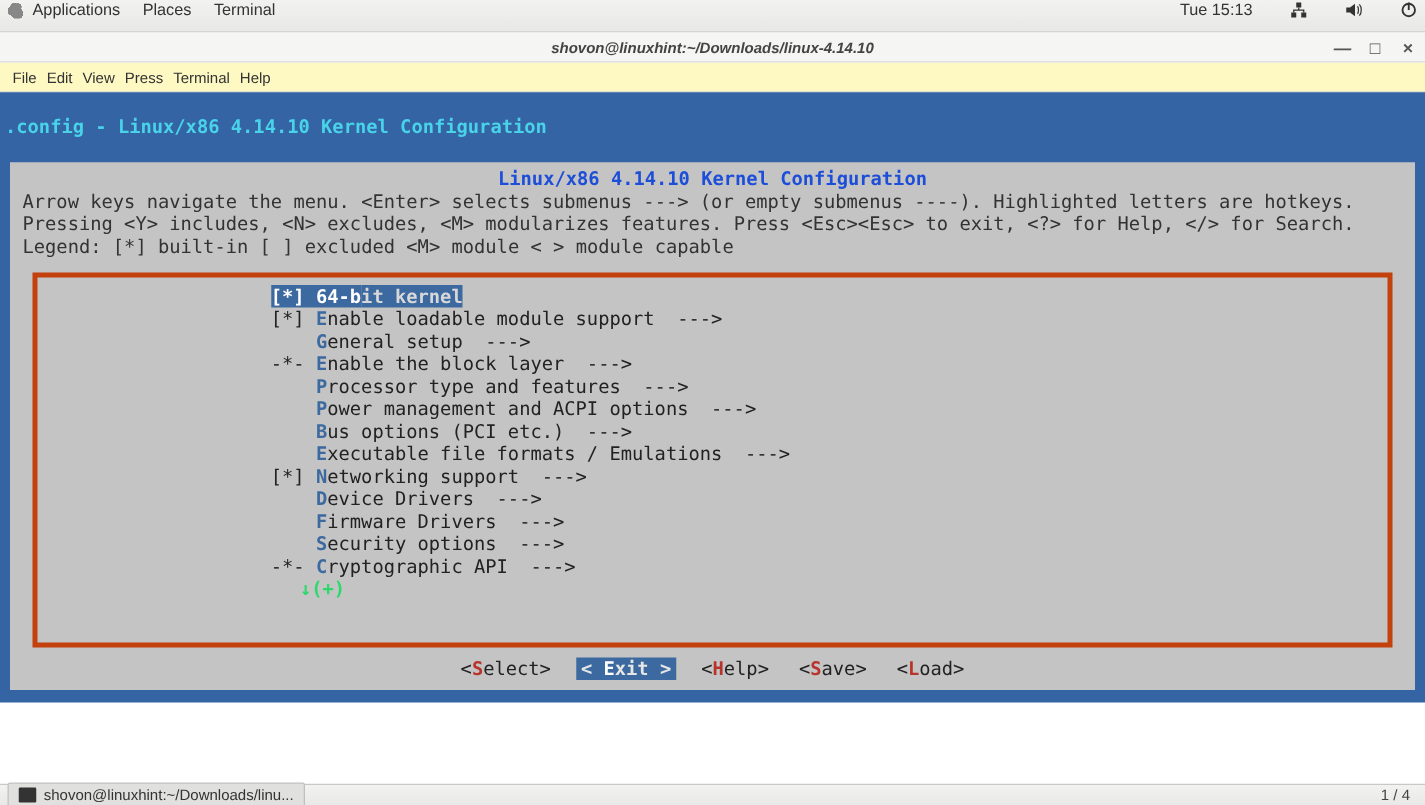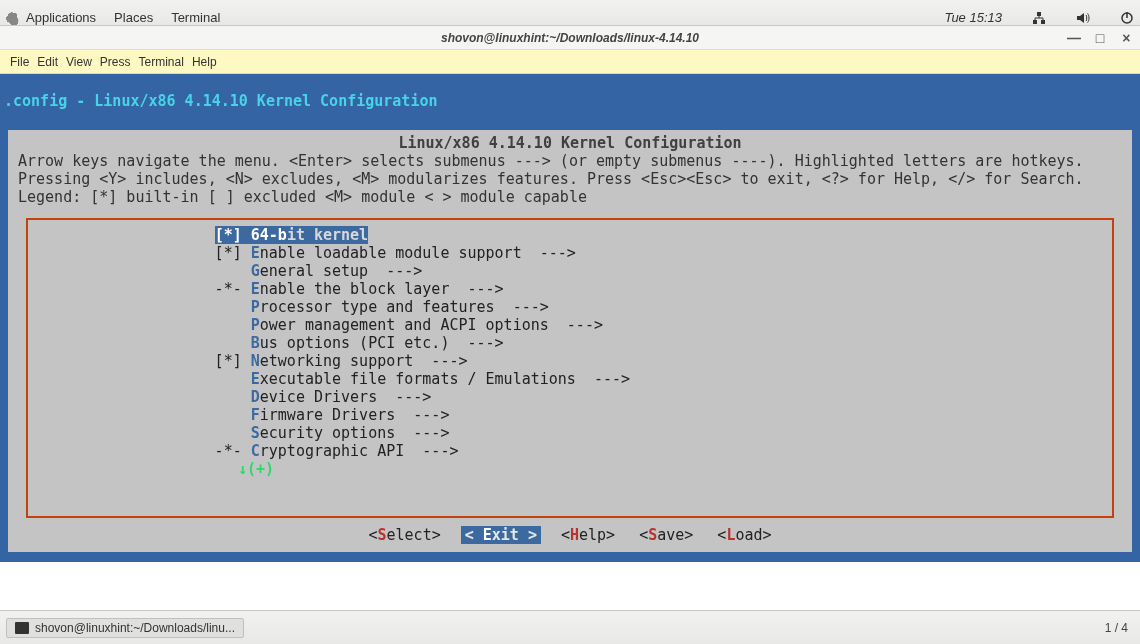--- a/index.html
+++ b/index.html
@@ -1,52 +1,52 @@
 <!DOCTYPE html>
 <html><head>
 <meta charset="utf-8">
 <style>
   * { box-sizing: border-box; margin: 0; padding: 0; }
   body { width: 1140px; height: 644px; font-family: "DejaVu Sans Mono", monospace; background: #fff; overflow: hidden; font-size: 13px; }
   
-  .top-panel { height: 26px; background: linear-gradient(#f2f2f0,#e8e8e6); border-bottom: 1px solid #c8c8c6; display:flex; align-items:flex-end; padding: 0 6px; font-family: sans-serif; font-size:13px; color:#333;}
+  .top-panel { height: 26px; background: linear-gradient(#f2f2f0,#e8e8e6); border-bottom: 1px solid #c8c8c6; display:flex; align-items:flex-start; padding: 0 6px; font-family: sans-serif; font-size:13px; color:#333;}
   .top-panel .left { display:flex; gap:18px; align-items:center;}
   .top-panel .spacer { flex:1; }
-  .top-panel .right { display:flex; gap:30px; align-items:center;font-style:italic;}
+  .top-panel .right { display:flex; gap:30px; align-items:center;}
   .gnome-ico { width:14px; height:14px; display:inline-block; background: radial-gradient(circle at 40% 35%, #888 28%, transparent 29%), radial-gradient(circle at 60% 32%, #888 22%, transparent 23%), radial-gradient(circle at 30% 55%, #888 32%, transparent 33%), radial-gradient(circle at 55% 70%, #888 38%, transparent 39%); border-radius:3px; }
   .sys-ico { width:14px; height:14px; display:inline-flex; align-items:center; justify-content:center; color:#333;}
   
   .win-title { height:24px; background:#f5f5f3; border-bottom:1px solid #dcdcda; display:flex; align-items:center; justify-content:center; font-family:sans-serif; font-size:12px; font-weight:bold; color:#444; position:relative;font-style:italic;}
   .win-ctrls { position:absolute; right:6px; top:0; display:flex; gap:10px; font-family:sans-serif; font-size:14px; color:#555; height:24px; align-items:center;}
   .win-ctrls span{ cursor:pointer; width:16px; text-align:center;}
   
   .menu-bar { height:24px; background:#fef9c3; border-bottom:1px solid #d8d8d6; display:flex; align-items:center; gap:8px; padding:0 10px; font-family:sans-serif; font-size:12px; color:#333;}
   
   .term-area { background:#3464a4; padding: 0 0 2px 0; }
   .term-inner { font-family:"DejaVu Sans Mono",monospace; font-size:15px; line-height:18px; }
   .titlebar-line { background:#3464a4; color:#e6e6e6; padding: 18px 4px; font-weight:bold;}
   .titlebar-line .cfg{ color:#49d3e8;}
   .box-outer { background:#c4c4c4; margin: 2px 8px 8px 8px; border:2px solid #c4c4c4; padding:2px;}
-  .box-hdr { text-align:center; color:#404040; font-weight:bold; }
+  .box-hdr { text-align:center; color:#1d4ed8; font-weight:bold; }
   .box-help { color:#333; padding: 0 6px 6px 6px; white-space:normal;}
-  .menu-box { border:2px solid #c2410c; margin: 6px 14px 0 14px; background:#c4c4c4; padding:6px 0 6px 0; min-height: 300px;}
+  .menu-box { border:4px solid #c2410c; margin: 6px 14px 0 14px; background:#c4c4c4; padding:6px 0 6px 0; min-height: 300px;}
   .mitem { white-space:pre; color:#222; padding: 0 6px;}
   .mitem .hot{ color:#3c6aa0; font-weight:bold;}
   .mitem.sel { }
   .mitem.sel .pre-mark{ color:#fff; background:#3c6aa0; font-weight:bold;}
   .mitem.sel .sel-text{ color:#d8d8d8; background:#3c6aa0; font-weight:bold;}
   .mitem.sel .sel-hot{ color:#fff; background:#3c6aa0; font-weight:bold;}
   .more-ind { color:#2bd96a; font-weight:bold; padding-left: 210px;}
   .btn-row { text-align:center; color:#222; padding: 8px 0 4px 0;}
   .tbtn { display:inline-block; padding: 0 4px; margin: 0 8px;}
   .tbtn .bhot{ color:#b8332b; font-weight:bold;}
   .tbtn.sel { background:#3c6aa0; color:#e6e6e6; font-weight:bold;}
   .tbtn.sel .bhot{ color:#fff;}
   
-  .bot-panel { position:absolute; bottom:0; left:0; right:0; height:34px; background:linear-gradient(#f2f2f0,#e8e8e6); border-top:1px solid #c8c8c6; display:flex; align-items:center; justify-content:space-between; padding:0 6px; font-family:sans-serif; font-size:12px; color:#333;}
+  .bot-panel { position:absolute; bottom:0; left:0; right:0; height:17px; background:linear-gradient(#f2f2f0,#e8e8e6); border-top:1px solid #c8c8c6; display:flex; align-items:center; justify-content:space-between; padding:0 6px; font-family:sans-serif; font-size:12px; color:#333;}
   .task { background:#e0e0de; border:1px solid #c0c0be; border-radius:2px; padding:2px 8px; display:flex; align-items:center; gap:6px; max-width:240px; overflow:hidden; white-space:nowrap; text-overflow:ellipsis;}
   .task .ticon{ width:14px; height:12px; background:#333; border-radius:1px; display:inline-block;}
   .ws { font-size:12px; color:#444; padding:0 6px;}
 </style>
 </head>
 <body>
 
 <div class="top-panel">
   <div class="left">
     <span style="display:flex;align-items:center;gap:6px;">
@@ -107,22 +107,22 @@
       <div class="box-hdr">Linux/x86 4.14.10 Kernel Configuration</div>
       <div class="box-help">Arrow keys navigate the menu.  &lt;Enter&gt; selects submenus ---&gt; (or empty submenus ----).  Highlighted letters are hotkeys.  Pressing &lt;Y&gt; includes, &lt;N&gt; excludes, &lt;M&gt; modularizes features.  Press &lt;Esc&gt;&lt;Esc&gt; to exit, &lt;?&gt; for Help, &lt;/&gt; for Search.  Legend: [*] built-in  [ ] excluded  &lt;M&gt; module  &lt; &gt; module capable</div>
       <div class="menu-box" id="menu-list">
           <div class="mitem sel">                    <span class="pre-mark">[*] 64-</span><span class="sel-hot">b</span><span class="sel-text">it kernel</span></div>
           <div class="mitem">                    [*] <span class="hot">E</span>nable loadable module support  ---&gt;</div>
           <div class="mitem">                        <span class="hot">G</span>eneral setup  ---&gt;</div>
           <div class="mitem">                    -*- <span class="hot">E</span>nable the block layer  ---&gt;</div>
           <div class="mitem">                        <span class="hot">P</span>rocessor type and features  ---&gt;</div>
           <div class="mitem">                        <span class="hot">P</span>ower management and ACPI options  ---&gt;</div>
           <div class="mitem">                        <span class="hot">B</span>us options (PCI etc.)  ---&gt;</div>
+          <div class="mitem">                        <span class="hot">E</span>xecutable file formats / Emulations  ---&gt;</div>
           <div class="mitem">                    [*] <span class="hot">N</span>etworking support  ---&gt;</div>
-          <div class="mitem">                        <span class="hot">E</span>xecutable file formats / Emulations  ---&gt;</div>
           <div class="mitem">                        <span class="hot">D</span>evice Drivers  ---&gt;</div>
           <div class="mitem">                        <span class="hot">F</span>irmware Drivers  ---&gt;</div>
           <div class="mitem">                        <span class="hot">S</span>ecurity options  ---&gt;</div>
           <div class="mitem">                    -*- <span class="hot">C</span>ryptographic API  ---&gt;</div>
           <div class="more-ind">↓(+)</div>
         </div>
       <div class="btn-row" id="btn-row"><span class="tbtn">&lt;<span class="bhot">S</span>elect&gt;</span><span class="tbtn sel">&lt; <span class="bhot">E</span>xit &gt;</span><span class="tbtn">&lt;<span class="bhot">H</span>elp&gt;</span><span class="tbtn">&lt;<span class="bhot">S</span>ave&gt;</span><span class="tbtn">&lt;<span class="bhot">L</span>oad&gt;</span></div>
     </div>
   </div>
 </div>

